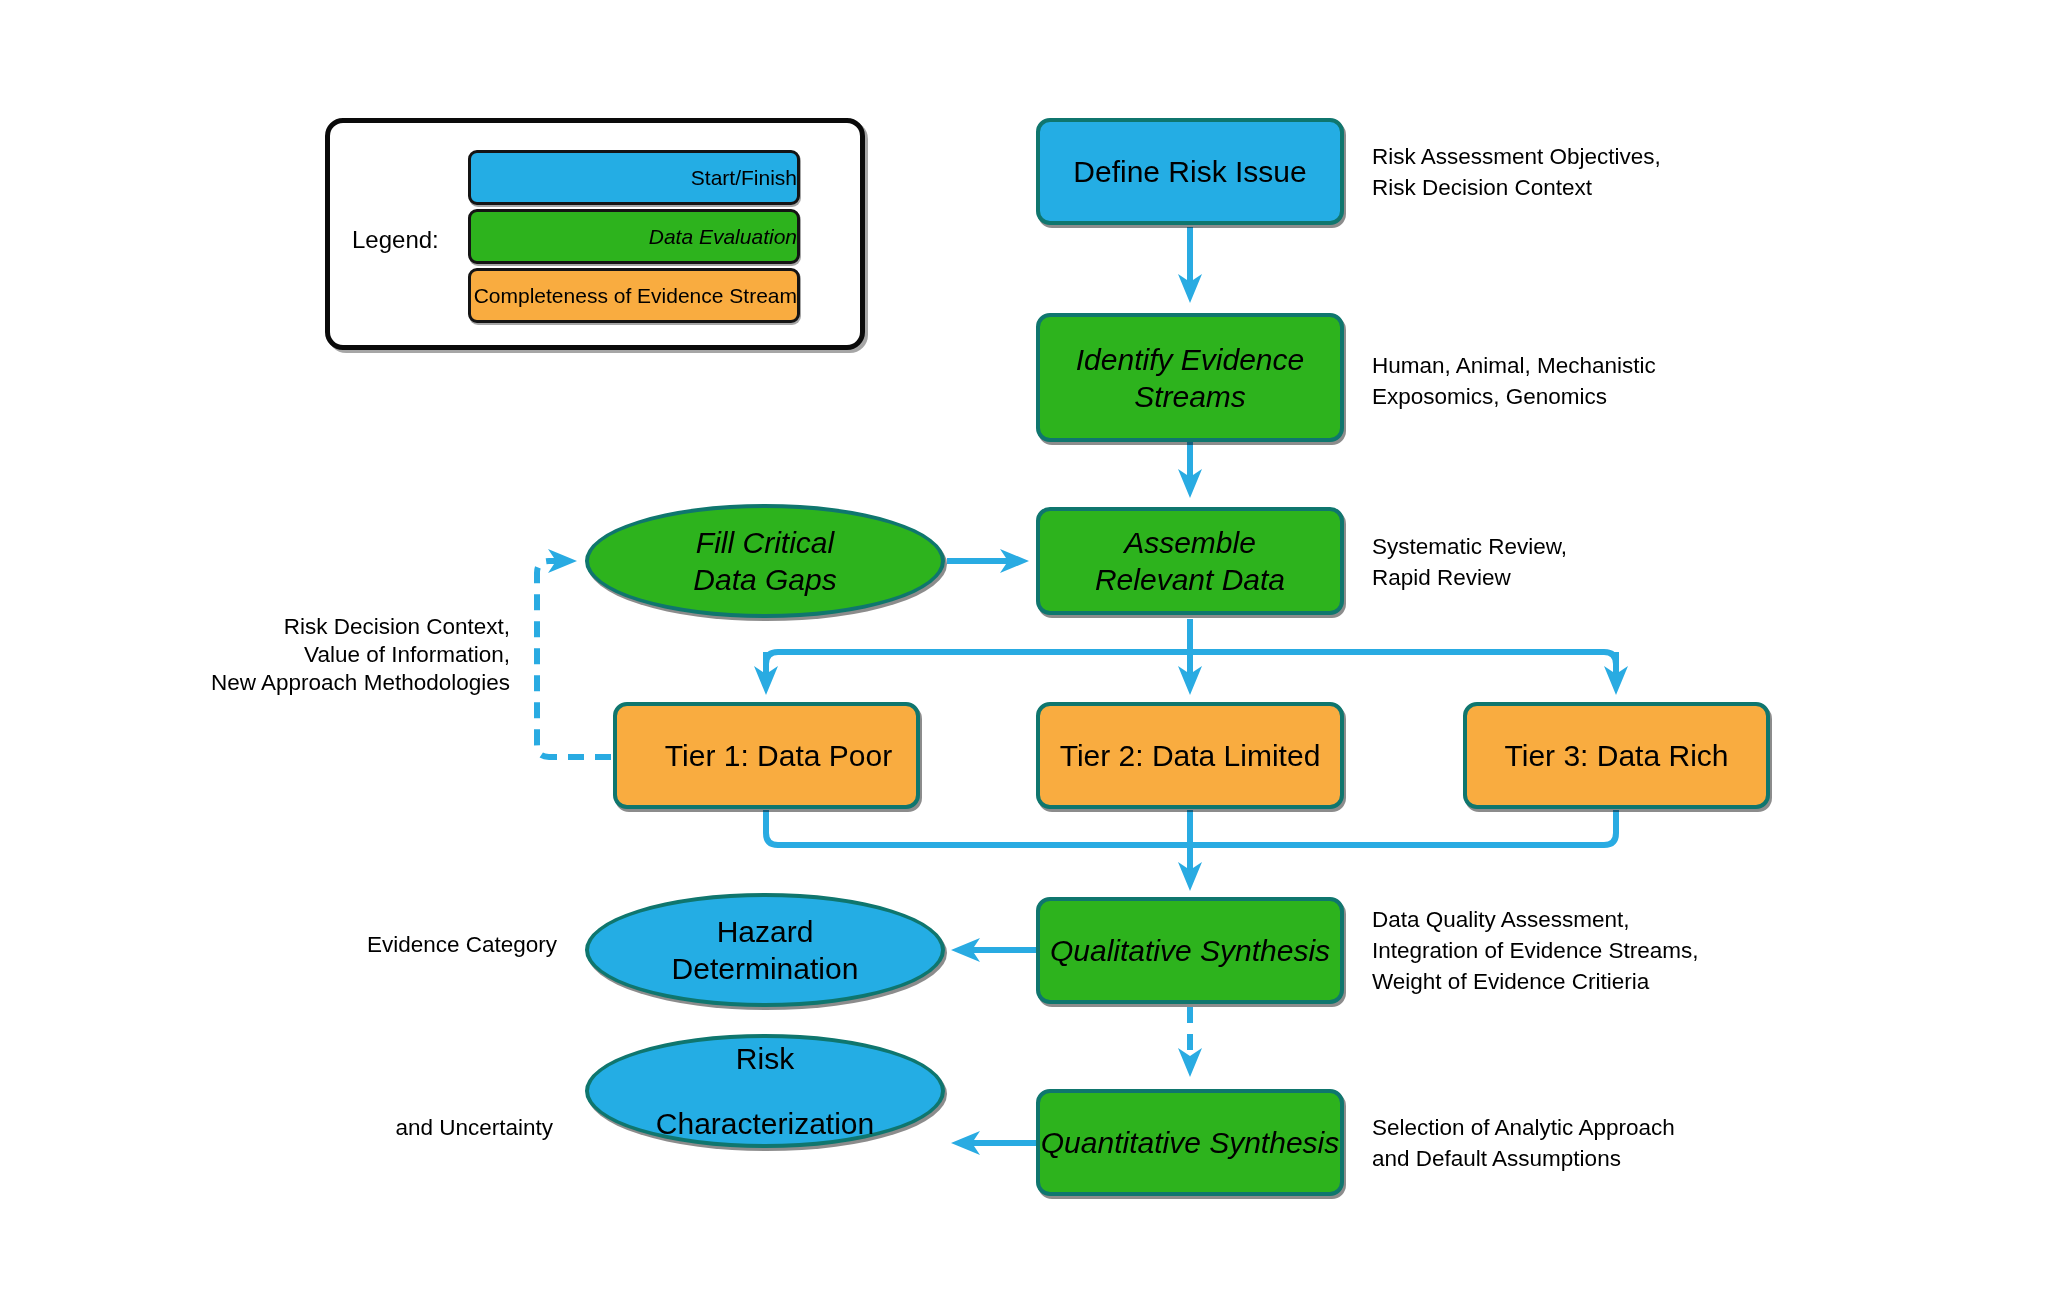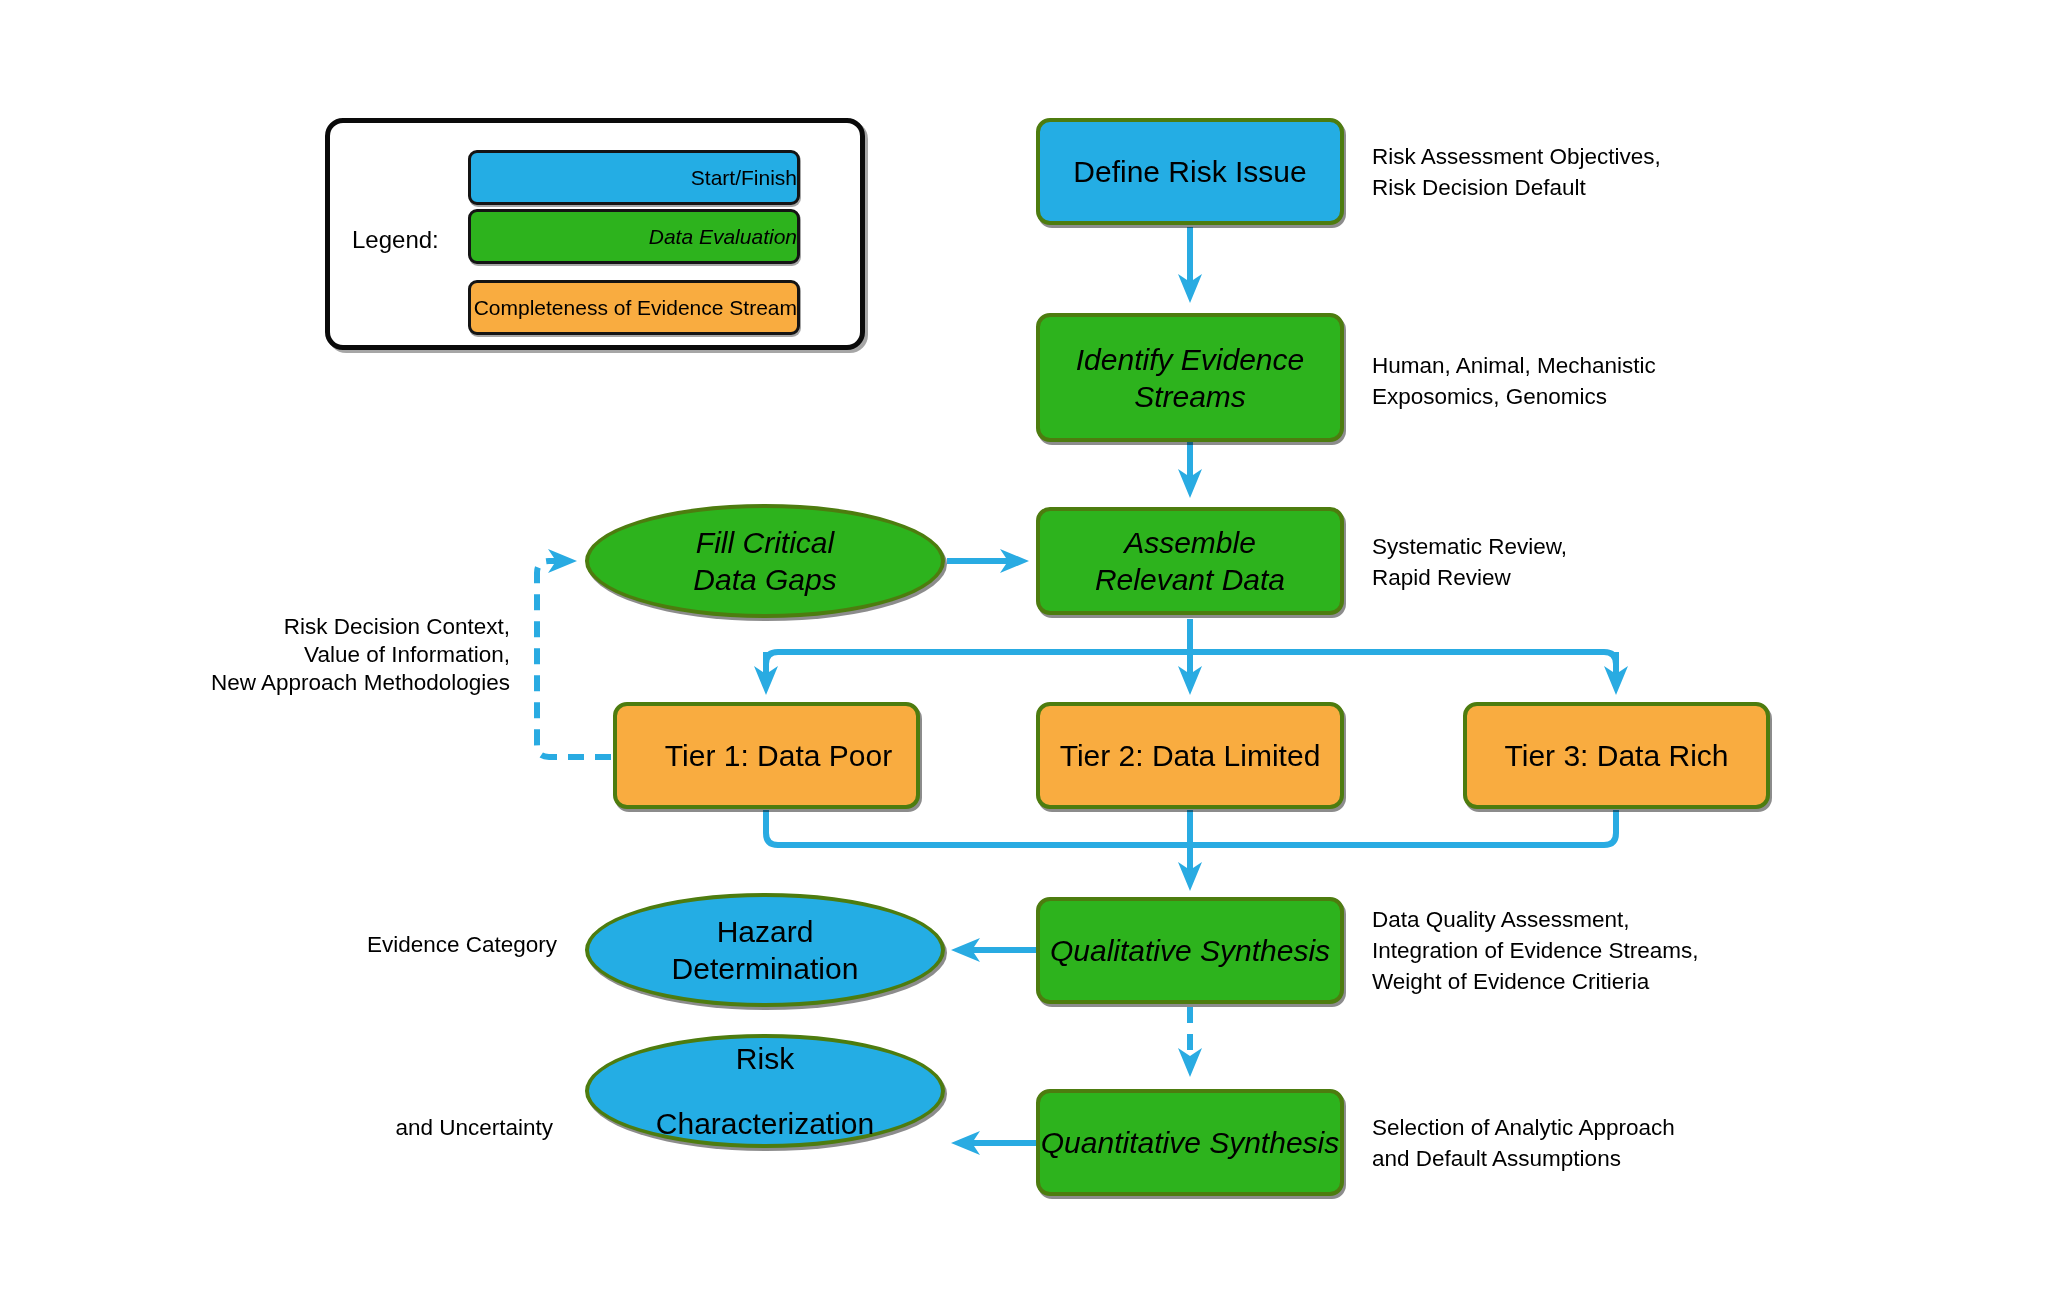--- a/index.html
+++ b/index.html
@@ -5,21 +5,21 @@
   html,body{margin:0;padding:0;background:#ffffff;}
   .stage{
     position:relative;width:2048px;height:1311px;background:#ffffff;overflow:hidden;
     font-family:"Liberation Sans", sans-serif;color:#000;
   }
   .edges{position:absolute;left:0;top:0;width:2048px;height:1311px;}
   .edge{fill:none;stroke:#29ABE2;stroke-width:6;stroke-linejoin:round;}
   .edge.dashed{stroke-dasharray:16 11;}
   .node{
     position:absolute;display:flex;flex-direction:column;align-items:center;justify-content:center;
-    border:4px solid #4d7c0f;border-radius:14px;box-sizing:border-box;
+    border:4px solid #0f766e;border-radius:14px;box-sizing:border-box;
     font-size:30px;line-height:37px;text-align:center;
     box-shadow:2px 3px 0 rgba(0,0,0,0.45);
   }
   .node.ellipse{border-radius:50%;}
   .blue{background:#24ADE4;}
   .green{background:#2DB31D;font-style:italic;}
   .orange{background:#F9AC40;}
   .annot{
     position:absolute;font-size:22.5px;line-height:31px;white-space:nowrap;
   }
@@ -28,21 +28,21 @@
     position:absolute;left:325px;top:118px;width:540px;height:232px;
     border:5px solid #0a0a0a;border-radius:18px;background:#fff;box-sizing:border-box;
     box-shadow:3px 3px 0 rgba(0,0,0,0.35);
   }
   .legend-title{position:absolute;left:352px;top:227px;width:110px;font-size:24px;line-height:26px;}
   .legend-item{
     position:absolute;left:468px;width:332px;height:55px;box-sizing:border-box;
     border:3px solid #141414;border-radius:9px;display:flex;align-items:center;justify-content:flex-end;
     font-size:21px;box-shadow:1px 2px 0 rgba(0,0,0,0.35);
   }
-  .li-1{top:150px;} .li-2{top:209px;} .li-3{top:280px;}
+  .li-1{top:150px;} .li-2{top:209px;} .li-3{top:268px;}
 </style>
 </head>
 <body>
 
 <div class="stage">
 
   <svg class="edges" viewBox="0 0 2048 1311" xmlns="http://www.w3.org/2000/svg">
     <defs>
       <marker id="ah" markerUnits="userSpaceOnUse" markerWidth="30" markerHeight="26" refX="22" refY="12" orient="auto">
         <path d="M0 0 L29 12 L0 24 L8 12 Z" fill="#29ABE2"></path>
@@ -115,21 +115,21 @@
   <div class="node green" style="left:1036px;top:1089px;width:308px;height:107px;">
     <span>Quantitative Synthesis</span>
   </div>
   <div class="node blue ellipse" style="left:585px;top:1034px;width:360px;height:114px;gap:28px;">
     <span>Risk</span>
     <span>Characterization</span>
   </div>
 
   <div class="annot" style="left:1372px;top:141px;">
     <div>Risk Assessment Objectives,</div>
-    <div>Risk Decision Default</div>
+    <div>Risk Decision Context</div>
   </div>
   <div class="annot" style="left:1372px;top:337px;margin-top:13px;">
     <div>Human, Animal, Mechanistic</div>
     <div>Exposomics, Genomics</div>
   </div>
   <div class="annot" style="left:1372px;top:531px;">
     <div>Systematic Review,</div>
     <div>Rapid Review</div>
   </div>
   <div class="annot" style="left:1372px;top:904px;">

